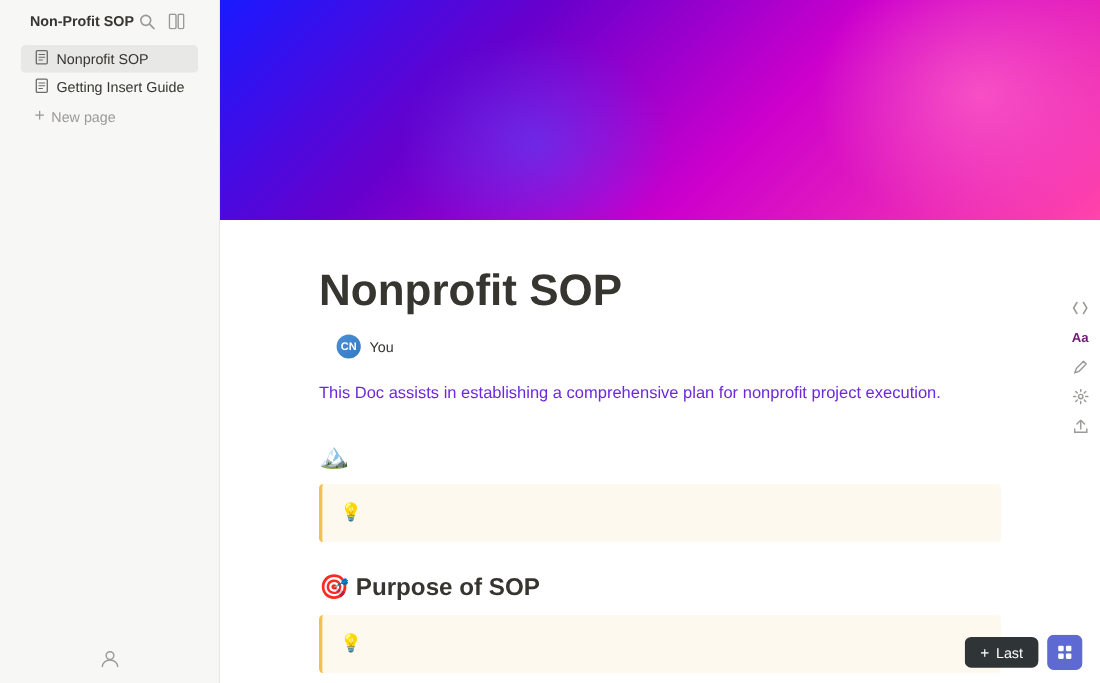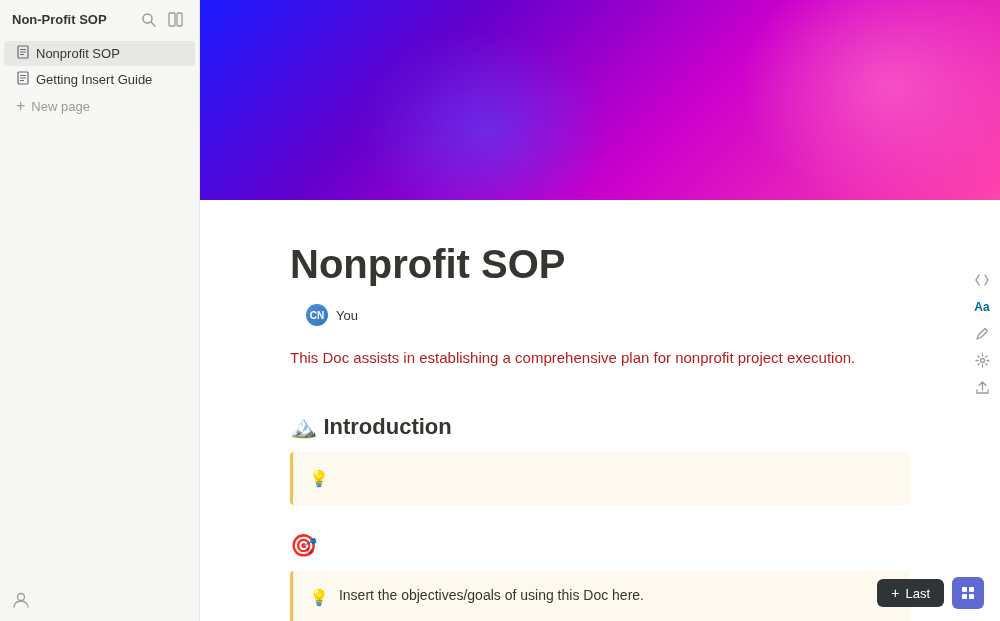--- a/index.html
+++ b/index.html
@@ -7,20 +7,21 @@
 
     
     .sidebar {
       width: 200px;
       min-width: 200px;
       background: #f7f7f5;
       display: flex;
       flex-direction: column;
       height: 100%;
       border-right: 1px solid #e8e8e6;
+      align-items: center;
     }
     .sidebar-header {
       display: flex;
       align-items: center;
       justify-content: space-between;
       padding: 10px 12px;
       height: 38px;
     }
     .sidebar-title {
       font-size: 13px;
@@ -171,22 +172,22 @@
       justify-content: center;
       color: white;
       font-size: 10px;
       font-weight: 600;
     }
     .doc-meta-you { color: #37352f; font-weight: 400; }
     .doc-meta-updated { color: #9b9a97; }
 
     .doc-description {
       font-size: 15px;
-      color: #b91c1c;
-      margin-bottom: 44px;
+      color: #6d28d9;
+      margin-bottom: 32px;
       line-height: 1.6;
     }
 
     .section-heading {
       font-size: 22px;
       font-weight: 700;
       color: #37352f;
       margin-bottom: 12px;
       margin-top: 28px;
       display: flex;
@@ -315,45 +316,44 @@
 
     <div class="doc-meta">
       <div class="doc-meta-avatar">CN</div>
       <span class="doc-meta-you">You</span>
     </div>
 
     <p class="doc-description">This Doc assists in establishing a comprehensive plan for nonprofit project execution.</p>
 
     <h2 class="section-heading">
       <span>🏔️</span>
-      <span>Introduction</span>
     </h2>
     <div class="callout-box">
       <span class="callout-icon">💡</span>
     </div>
 
     <h2 class="section-heading">
       <span>🎯</span>
+      <span>Purpose of SOP</span>
     </h2>
     <div class="callout-box">
       <span class="callout-icon">💡</span>
-      <span>Insert the objectives/goals of using this Doc here.</span>
     </div>
 
   </div>
 </div>
 
 <div class="right-toolbar">
   <button class="right-toolbar-btn" title="Collapse">
     <svg width="16" height="16" viewBox="0 0 16 16" fill="none">
       <path d="M5 3l-3 5 3 5M11 3l3 5-3 5" stroke="#9b9a97" stroke-width="1.4" stroke-linecap="round" stroke-linejoin="round"></path>
     </svg>
   </button>
   <button class="right-toolbar-btn" title="Font/Style">
-    <span style="font-size:12px; font-weight:600; color:#0369a1;">Aa</span>
+    <span style="font-size:12px; font-weight:600; color:#701a75;">Aa</span>
   </button>
   <button class="right-toolbar-btn" title="Edit">
     <svg width="15" height="15" viewBox="0 0 15 15" fill="none">
       <path d="M2 13l1.5-4L10 2.5l2.5 2.5L6 11.5 2 13z" stroke="#9b9a97" stroke-width="1.3" stroke-linejoin="round"></path>
     </svg>
   </button>
   <button class="right-toolbar-btn" title="Settings">
     <svg width="15" height="15" viewBox="0 0 15 15" fill="none">
       <circle cx="7.5" cy="7.5" r="2" stroke="#9b9a97" stroke-width="1.3"></circle>
       <path d="M7.5 1v2M7.5 12v2M1 7.5h2M12 7.5h2M2.93 2.93l1.41 1.41M10.66 10.66l1.41 1.41M2.93 12.07l1.41-1.41M10.66 4.34l1.41-1.41" stroke="#9b9a97" stroke-width="1.3" stroke-linecap="round"></path>

